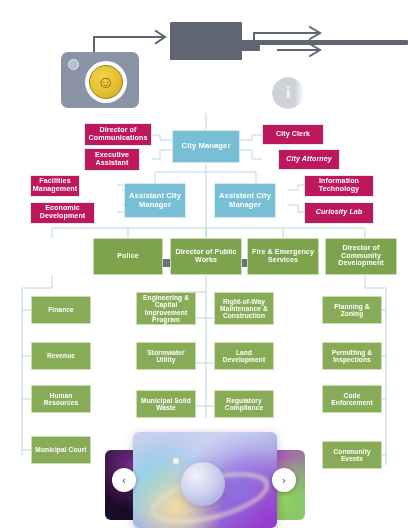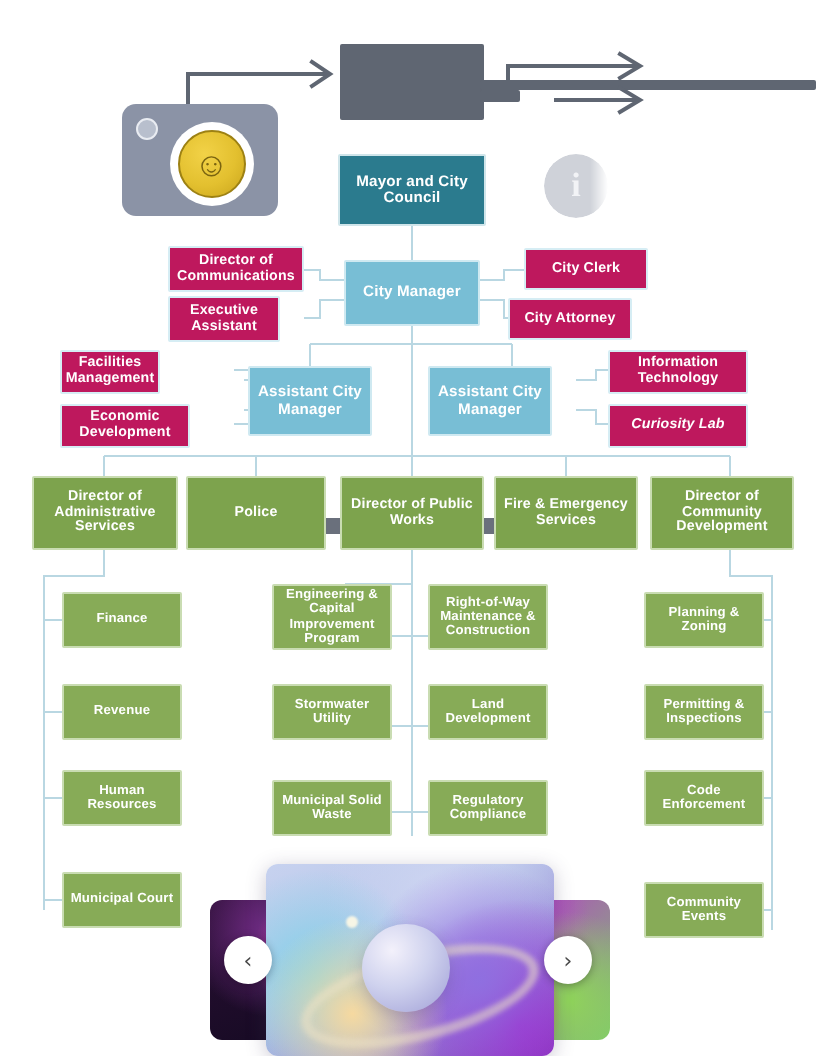--- a/index.html
+++ b/index.html
@@ -227,38 +227,35 @@
       <div class="inner">
         <div class="face">☺</div>
       </div>
     </div>
   </div>
 
   <div id="infobadge" class="mask">
     <span>i</span>
   </div>
 
-  <div class="node teal" style="left:169px;top:77px;width:74px;height:36px;">
-    <span>Mayor and City Council</span>
-  </div>
 
   <div class="node midblue" style="left:172px;top:130px;width:68px;height:33px;">
     <span>City Manager</span>
   </div>
 
   <div class="node litblue" style="left:84px;top:123px;width:68px;height:23px;">
     <span>Director of Communications</span>
   </div>
   <div class="node litblue" style="left:84px;top:148px;width:56px;height:23px;">
     <span>Executive Assistant</span>
   </div>
   <div class="node litblue" style="left:262px;top:124px;width:62px;height:21px;">
     <span>City Clerk</span>
   </div>
-  <div class="node litblue" style="left:254px;top:149px;width:62px;height:21px;">
+  <div class="node litblue" style="left:278px;top:149px;width:62px;height:21px;font-style:italic;">
     <span>City Attorney</span>
   </div>
 
   <div class="node midblue" style="left:124px;top:183px;width:62px;height:35px;">
     <span>Assistant City Manager</span>
   </div>
   <div class="node midblue" style="left:214px;top:183px;width:62px;height:35px;">
     <span>Assistant City Manager</span>
   </div>
 
@@ -268,23 +265,20 @@
   <div class="node litblue" style="left:30px;top:202px;width:65px;height:22px;">
     <span>Economic Development</span>
   </div>
   <div class="node litblue" style="left:304px;top:175px;width:70px;height:22px;">
     <span>Information Technology</span>
   </div>
   <div class="node litblue" style="left:304px;top:202px;width:70px;height:22px;font-style:italic;">
     <span>Curiosity Lab</span>
   </div>
 
-  <div class="node green" style="left:16px;top:238px;width:73px;height:37px;">
-    <span>Director of Administrative Services</span>
-  </div>
   <div class="node green" style="left:93px;top:238px;width:70px;height:37px;">
     <span>Police</span>
   </div>
   <div class="node green" style="left:170px;top:238px;width:72px;height:37px;">
     <span>Director of Public Works</span>
   </div>
   <div class="node green" style="left:247px;top:238px;width:72px;height:37px;">
     <span>Fire &amp; Emergency Services</span>
   </div>
   <div class="node green" style="left:325px;top:238px;width:72px;height:37px;">

